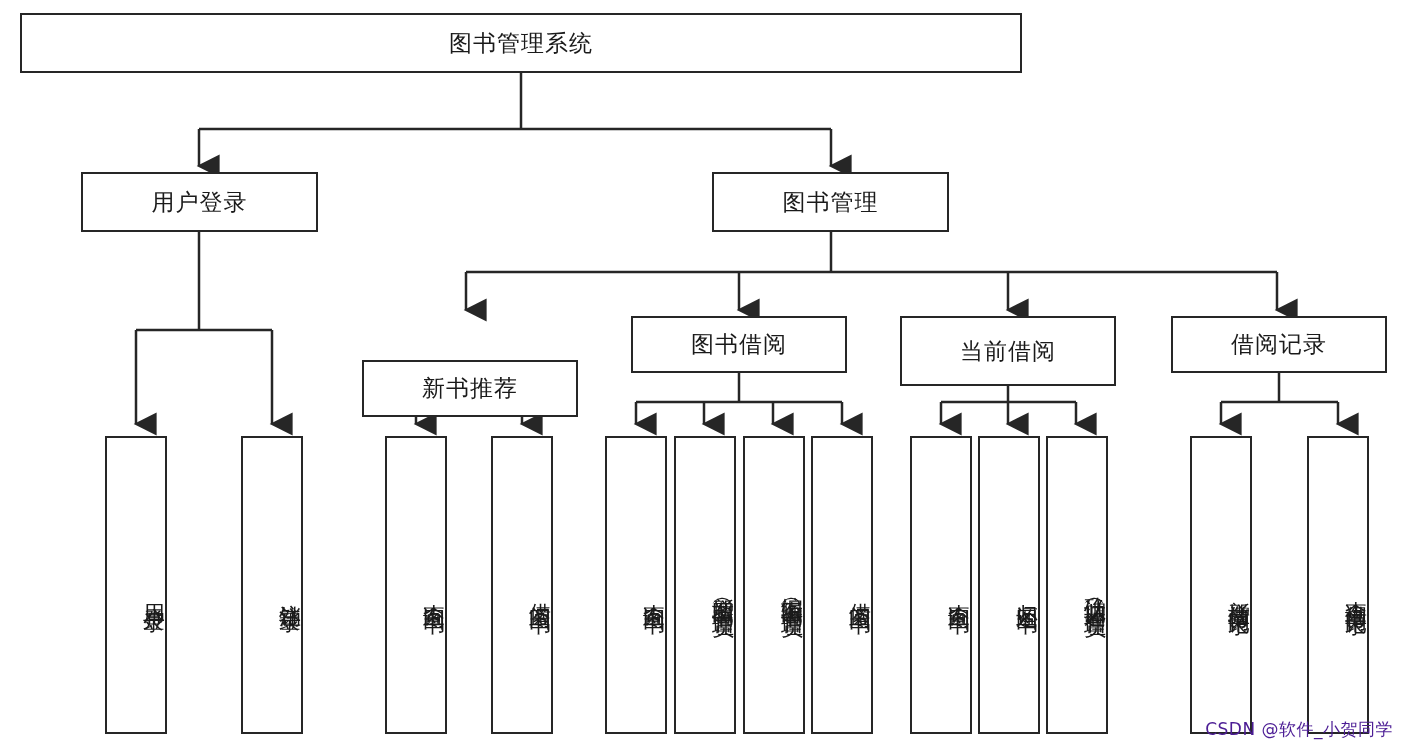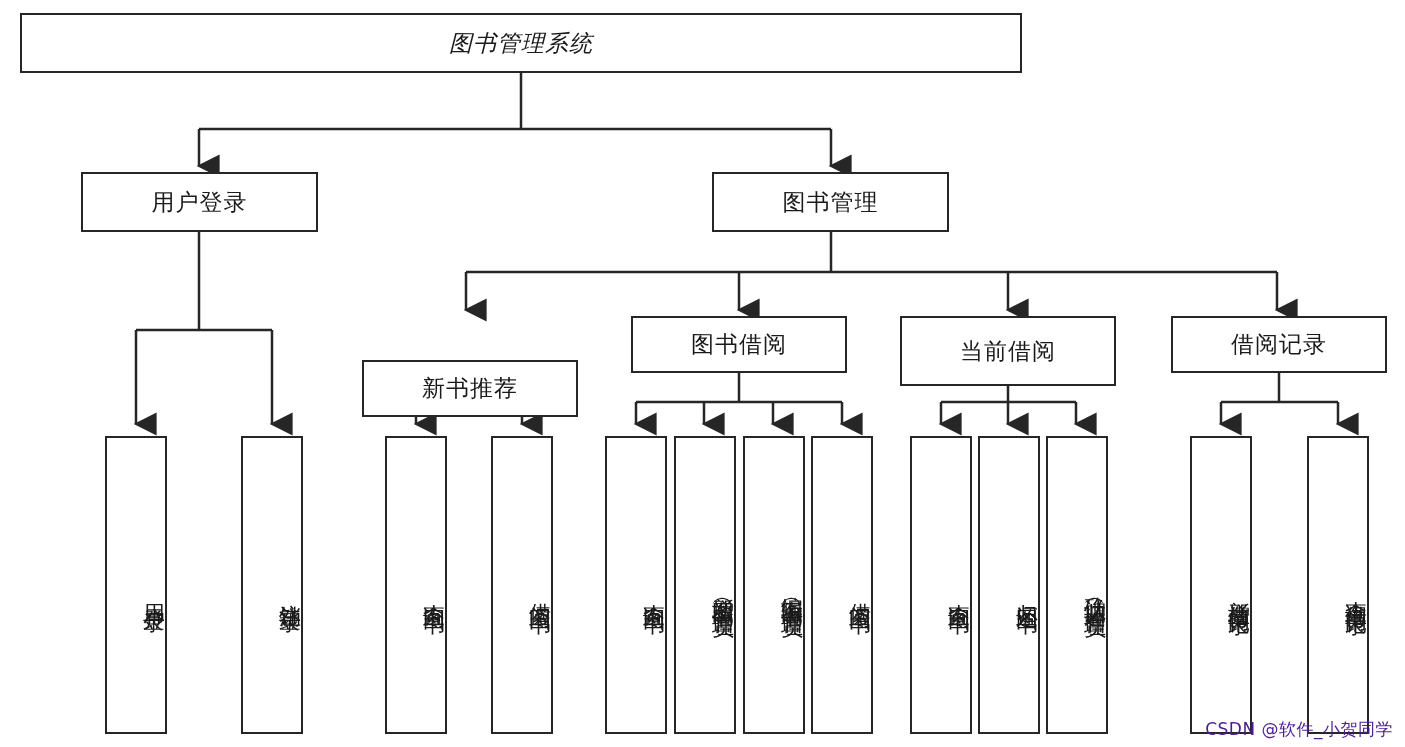--- a/index.html
+++ b/index.html
@@ -114,21 +114,21 @@
       <path d="M 1008 402 L 1008 424" marker-end="url(#arrow)"></path>
       <path d="M 1076 402 L 1076 424" marker-end="url(#arrow)"></path>
 
       <path d="M 1279 373 L 1279 402"></path>
       <path d="M 1221 402 L 1338 402"></path>
       <path d="M 1221 402 L 1221 424" marker-end="url(#arrow)"></path>
       <path d="M 1338 402 L 1338 424" marker-end="url(#arrow)"></path>
     </g>
   </svg>
 
-  <div class="node horiz" style="left:20px; top:13px; width:1002px; height:60px;font-style:italic;">
+  <div class="node horiz" style="left:20px; top:13px; width:1002px; height:60px;">
     <span>图书管理系统</span>
   </div>
 
   <div class="node horiz" style="left:81px; top:172px; width:237px; height:60px;">
     <span>用户登录</span>
   </div>
   <div class="node horiz" style="left:712px; top:172px; width:237px; height:60px;">
     <span>图书管理</span>
   </div>
 

